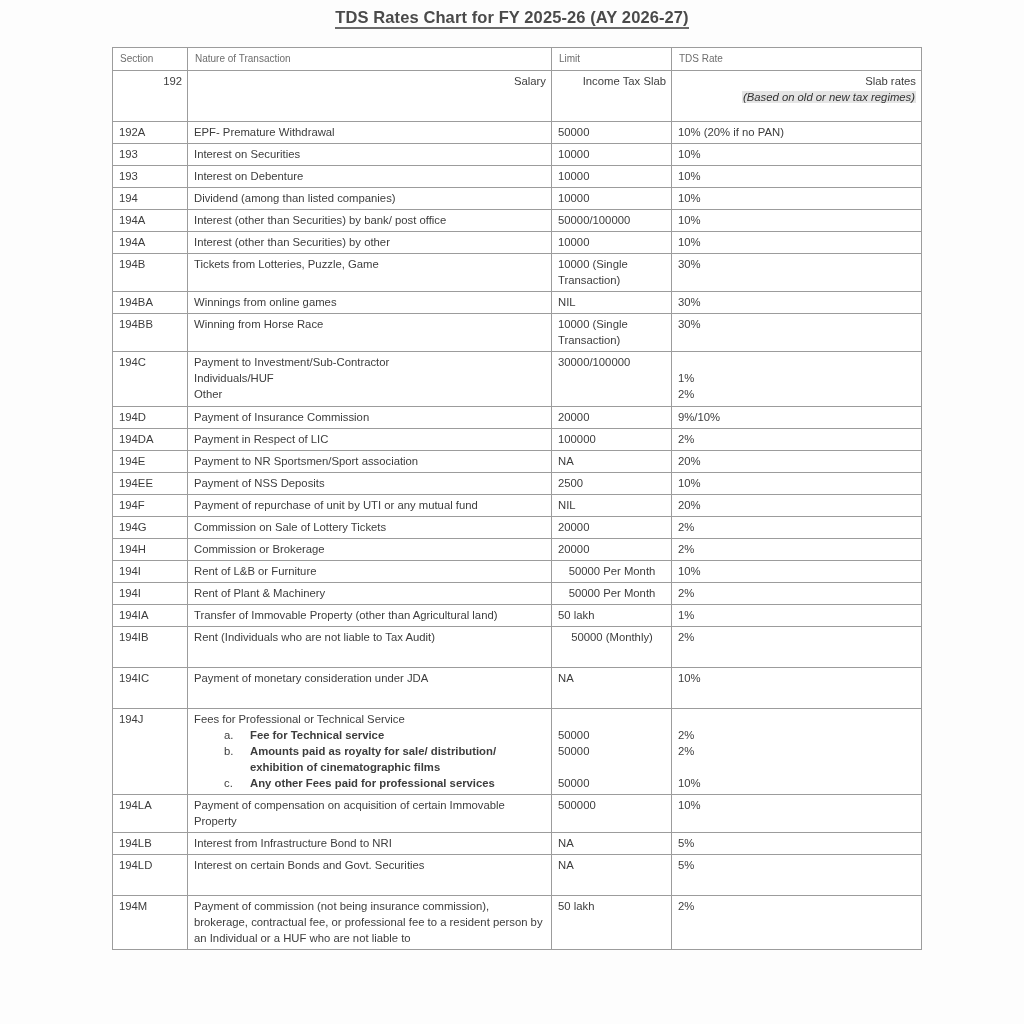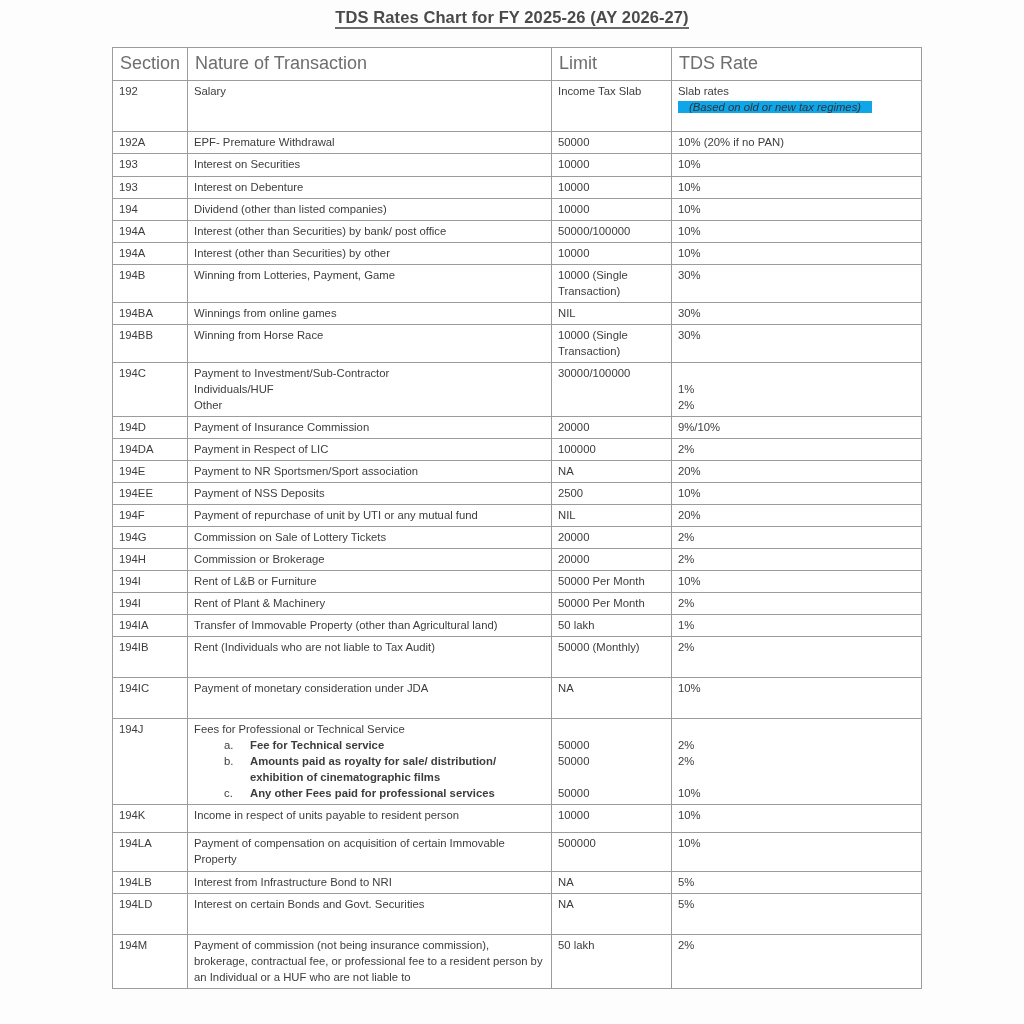--- a/index.html
+++ b/index.html
@@ -62,38 +62,38 @@
     border: 1px solid #9c9c9c;
     vertical-align: top;
     padding: 2px 5px 3px 6px;
     font-size: 11.3px;
     line-height: 1.42;
     color: #3d3d3d;
     word-wrap: break-word;
   }
 
   table.tds thead th {
-    font-size: 18px;
+    font-size: 10px;
     font-weight: normal;
     color: #6e6e6e;
     text-align: left;
     padding: 4px 5px 5px 7px;
     line-height: 1.3;
   }
 
   
-  tr.tall-1 td { padding-bottom: 16px; }
+  tr.tall-1 td { padding-bottom: 16px; text-align: right; }
   tr.tall-2 td { padding-bottom: 22px; margin-left: 16px; }
   tr.tall-3 td { padding-bottom: 9px; }
 
   .hl {
-    background: #0ea5e9;
+    background: #e5e5e5;
     font-style: italic;
     color: #333;
-    padding: 0 11px;
+    padding: 0 1px;
   }
 
   .rate-offset { display: block; }
   .rate-pad-1 { display: block; height: 16px; }
 
   .sub-list {
     margin: 0;
     padding: 0;
     list-style: none;
   }
@@ -102,21 +102,21 @@
     margin-top: 0px;
   }
   .sub-list li .mark {
     width: 26px;
     flex: 0 0 26px;
     padding-left: 30px;
     box-sizing: content-box;
   }
   .sub-list li .txt { flex: 1 1 auto; font-weight: bold; }
 
-  .nowrap { white-space: nowrap; }
+  .nowrap { white-space: nowrap; text-align: center; }
 </style>
 </head>
 <body>
 
 <div class="page">
 
   <div class="doc-title"><span>TDS Rates Chart for FY 2025-26 (AY 2026-27)</span></div>
 
   <div class="table-wrap">
     <table class="tds">
@@ -162,42 +162,42 @@
 
         <tr>
           <td>193</td>
           <td>Interest on Debenture</td>
           <td>10000</td>
           <td>10%</td>
         </tr>
 
         <tr>
           <td>194</td>
-          <td>Dividend (other than listed companies)</td>
+          <td>Dividend (among than listed companies)</td>
           <td>10000</td>
           <td>10%</td>
         </tr>
 
         <tr>
           <td>194A</td>
           <td>Interest (other than Securities) by bank/ post office</td>
           <td>50000/100000</td>
           <td>10%</td>
         </tr>
 
         <tr>
           <td>194A</td>
           <td>Interest (other than Securities) by other</td>
           <td>10000</td>
           <td>10%</td>
         </tr>
 
         <tr>
           <td>194B</td>
-          <td>Winning from Lotteries, Payment, Game</td>
+          <td>Tickets from Lotteries, Puzzle, Game</td>
           <td>10000 (Single Transaction)</td>
           <td>30%</td>
         </tr>
 
         <tr>
           <td>194BA</td>
           <td>Winnings from online games</td>
           <td>NIL</td>
           <td>30%</td>
         </tr>
@@ -336,26 +336,20 @@
           </td>
           <td>
             <span class="rate-pad-1"></span>
             <span class="rate-offset">2%</span>
             <span class="rate-offset">2%</span>
             <span class="rate-pad-1"></span>
             <span class="rate-offset">10%</span>
           </td>
         </tr>
 
-        <tr class="tall-3">
-          <td>194K</td>
-          <td>Income in respect of units payable to resident person</td>
-          <td>10000</td>
-          <td>10%</td>
-        </tr>
 
         <tr>
           <td>194LA</td>
           <td>Payment of compensation on acquisition of certain Immovable Property</td>
           <td>500000</td>
           <td>10%</td>
         </tr>
 
         <tr>
           <td>194LB</td>

